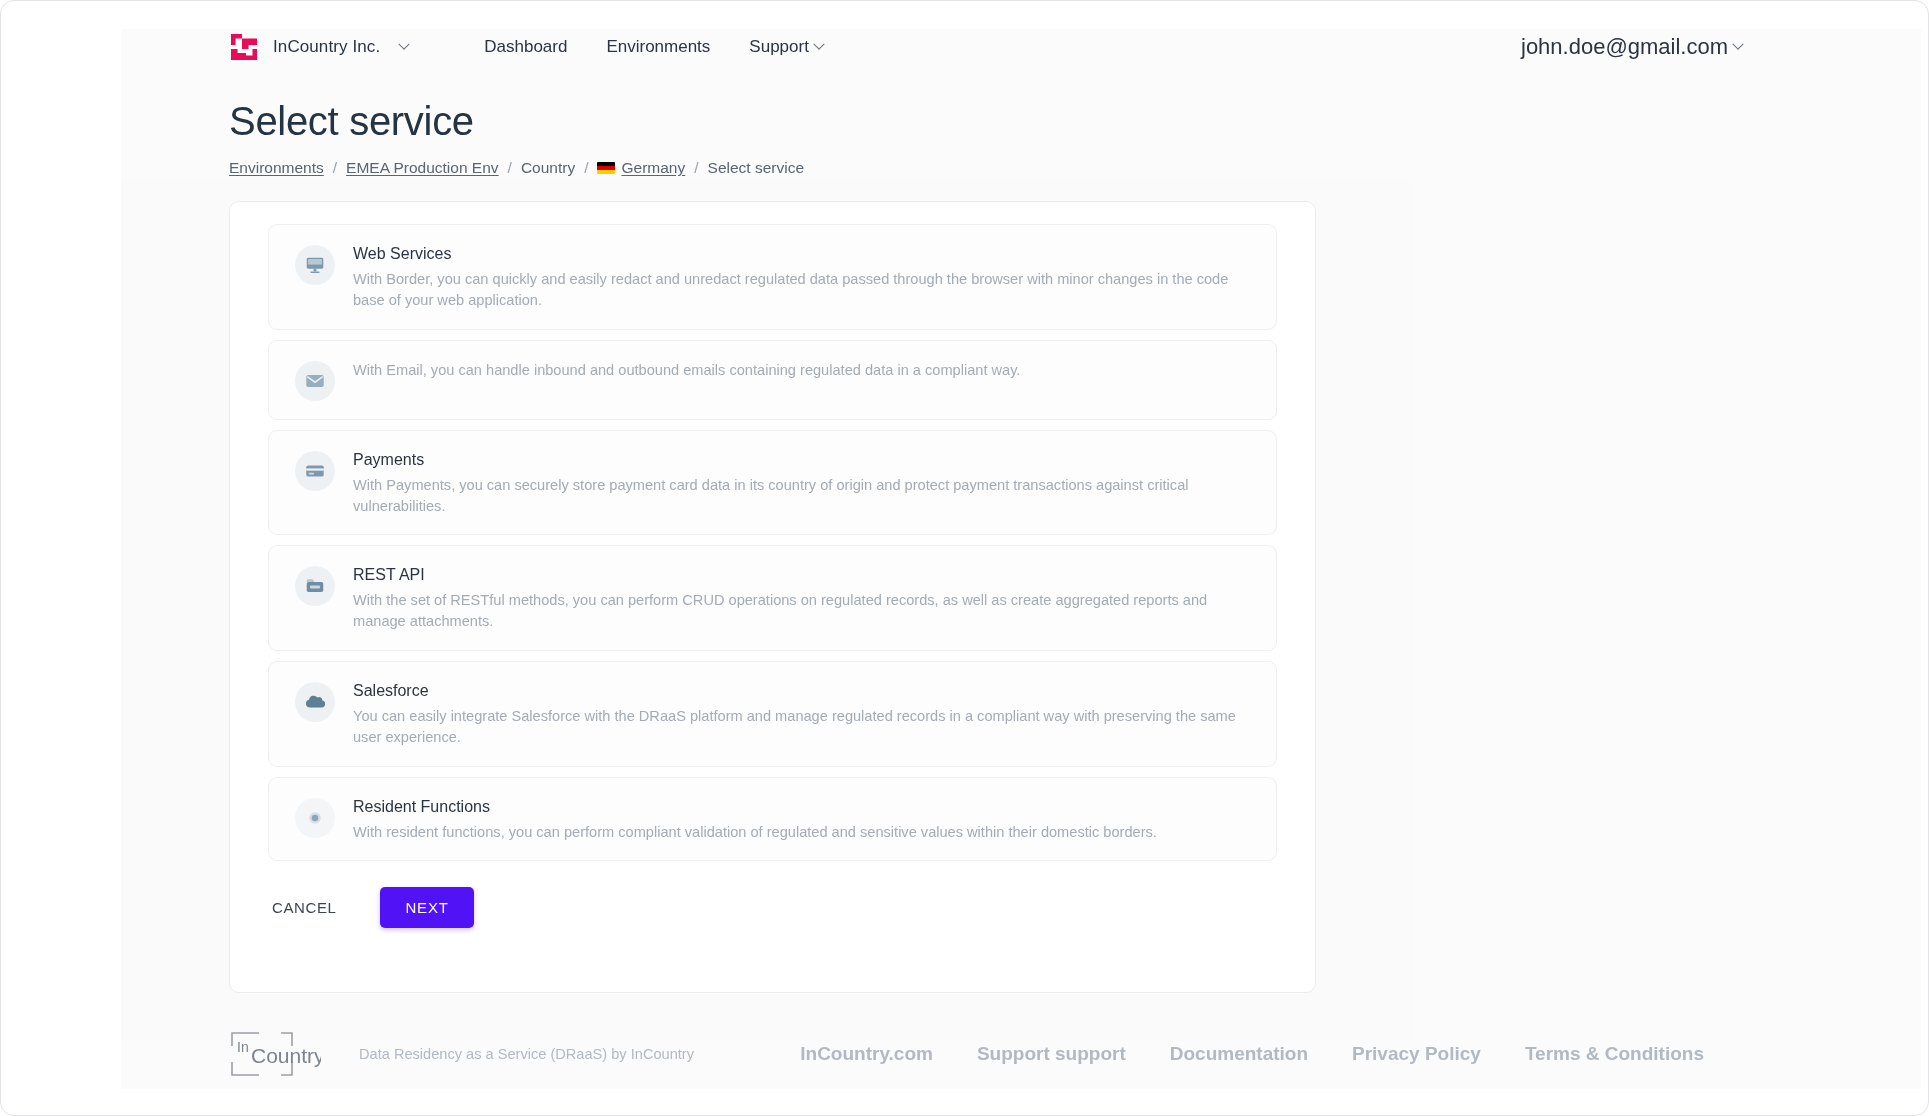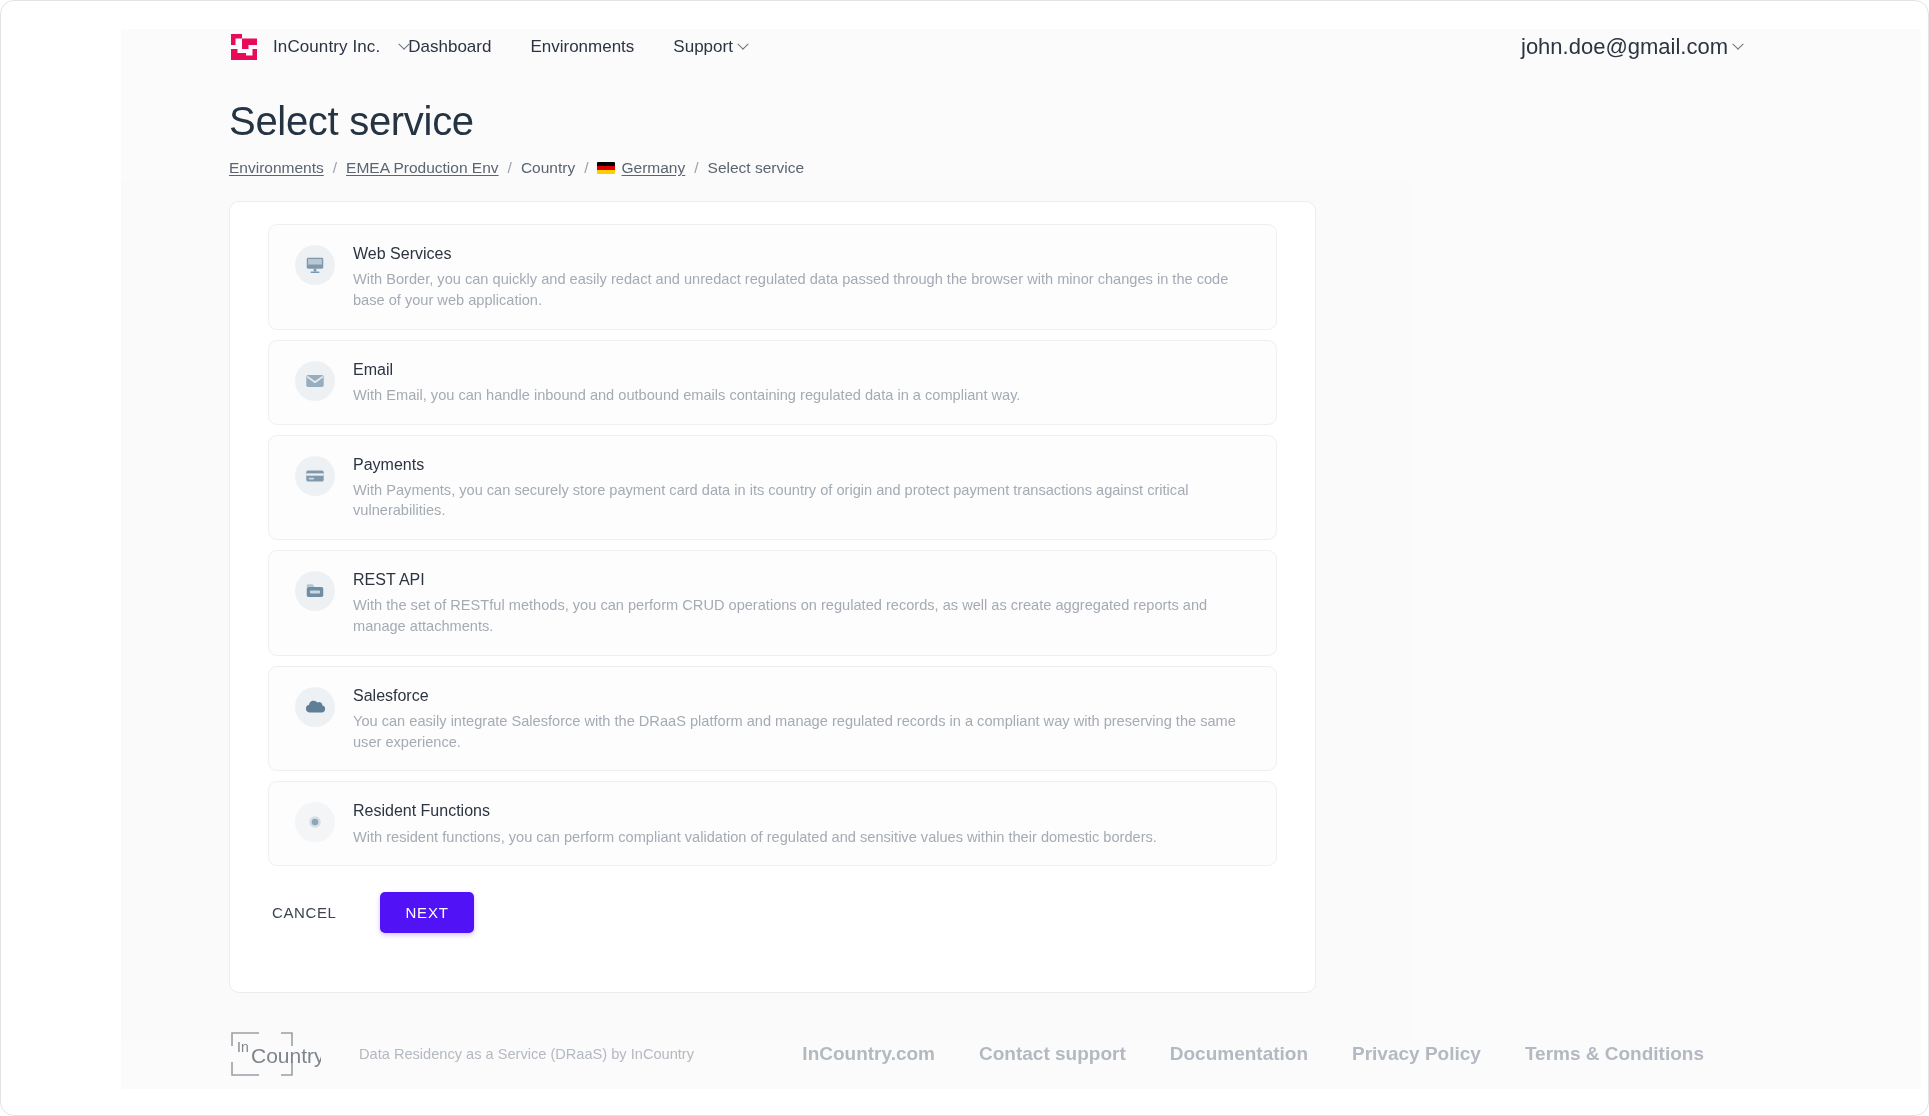--- a/index.html
+++ b/index.html
@@ -41,21 +41,21 @@
   .brand-name {
     font-size: 17px; color: #2b3440; letter-spacing: .1px;
   }
   .caret {
     display: inline-block; width: 8px; height: 8px;
     border-right: 1.6px solid #6a737d;
     border-bottom: 1.6px solid #6a737d;
     transform: rotate(45deg) translate(-2px,-2px);
     margin-left: 6px;
   }
-  .navlinks { display: flex; align-items: center; gap: 39px; }
+  .navlinks { display: flex; align-items: center; gap: 39px; margin-left: 76px; }
   .navlink { font-size: 17px; color: #2b3440; cursor: pointer; white-space: nowrap; }
   .navlink.has-caret { display: flex; align-items: center; }
   .user-area {
     margin-left: auto; display: flex; align-items: center;
     font-size: 22px; color: #2b3440;
   }
 
   
   .page-title {
     position: absolute; left: 228px; top: 98px;
@@ -217,21 +217,20 @@
       </div>
 
       <div class="service-card">
         <span class="svc-icon-wrap">
           <svg width="22" height="22" viewBox="0 0 24 24" xmlns="http://www.w3.org/2000/svg">
             <rect x="2.5" y="5.5" width="19" height="13" rx="2" fill="#96aec0"></rect>
             <path d="M3.5 7.2 L12 13.4 L20.5 7.2" fill="none" stroke="#e9eef2" stroke-width="1.8"></path>
           </svg>
         </span>
         <div class="svc-text">
-          <div class="svc-title">Email</div>
           <div class="svc-desc">With Email, you can handle inbound and outbound emails containing regulated data in a compliant way.</div>
         </div>
       </div>
 
       <div class="service-card">
         <span class="svc-icon-wrap">
           <svg width="22" height="22" viewBox="0 0 24 24" xmlns="http://www.w3.org/2000/svg">
             <rect x="2.5" y="6" width="19" height="12" rx="2" fill="#7e99ad"></rect>
             <rect x="2.5" y="9.2" width="19" height="2.4" fill="#eef2f5"></rect>
             <rect x="5" y="14" width="6" height="1.8" rx=".9" fill="#cfdae2"></rect>
@@ -299,19 +298,19 @@
         <path d="M52 3 L63 3 L63 16" fill="none" stroke="#9aa0a6" stroke-width="1.6"></path>
         <path d="M63 32 L63 45 L52 45" fill="none" stroke="#9aa0a6" stroke-width="1.6"></path>
         <text x="8" y="22" font-family="Liberation Sans, sans-serif" font-size="14" fill="#7d848c">In</text>
         <text x="22" y="33" font-family="Liberation Sans, sans-serif" font-size="21" fill="#7d848c">Country</text>
       </svg>
     </span>
     <span class="footer-tag">Data Residency as a Service (DRaaS) by InCountry</span>
 
     <div class="footer-links">
       <span class="footer-link">InCountry.com</span>
-      <span class="footer-link">Contact support</span>
+      <span class="footer-link">Support support</span>
       <span class="footer-link">Documentation</span>
       <span class="footer-link">Privacy Policy</span>
       <span class="footer-link">Terms &amp; Conditions</span>
     </div>
   </div>
 </div>
 
 </body></html>

